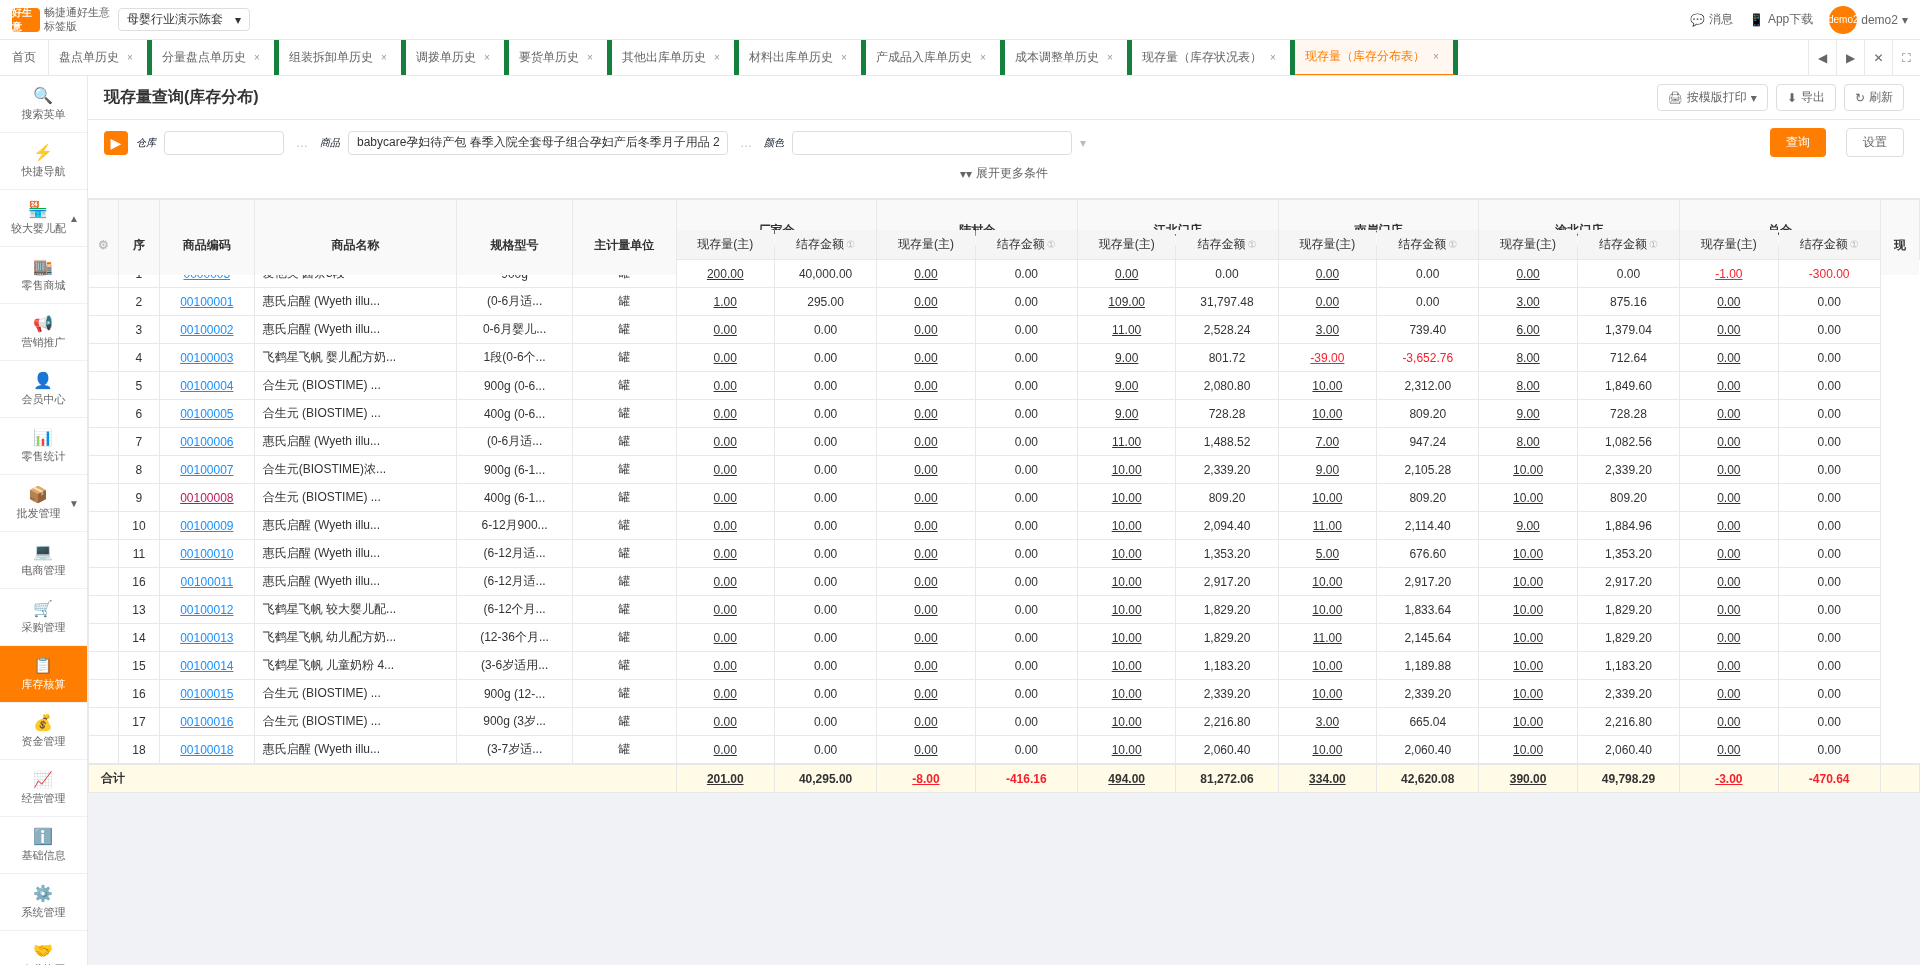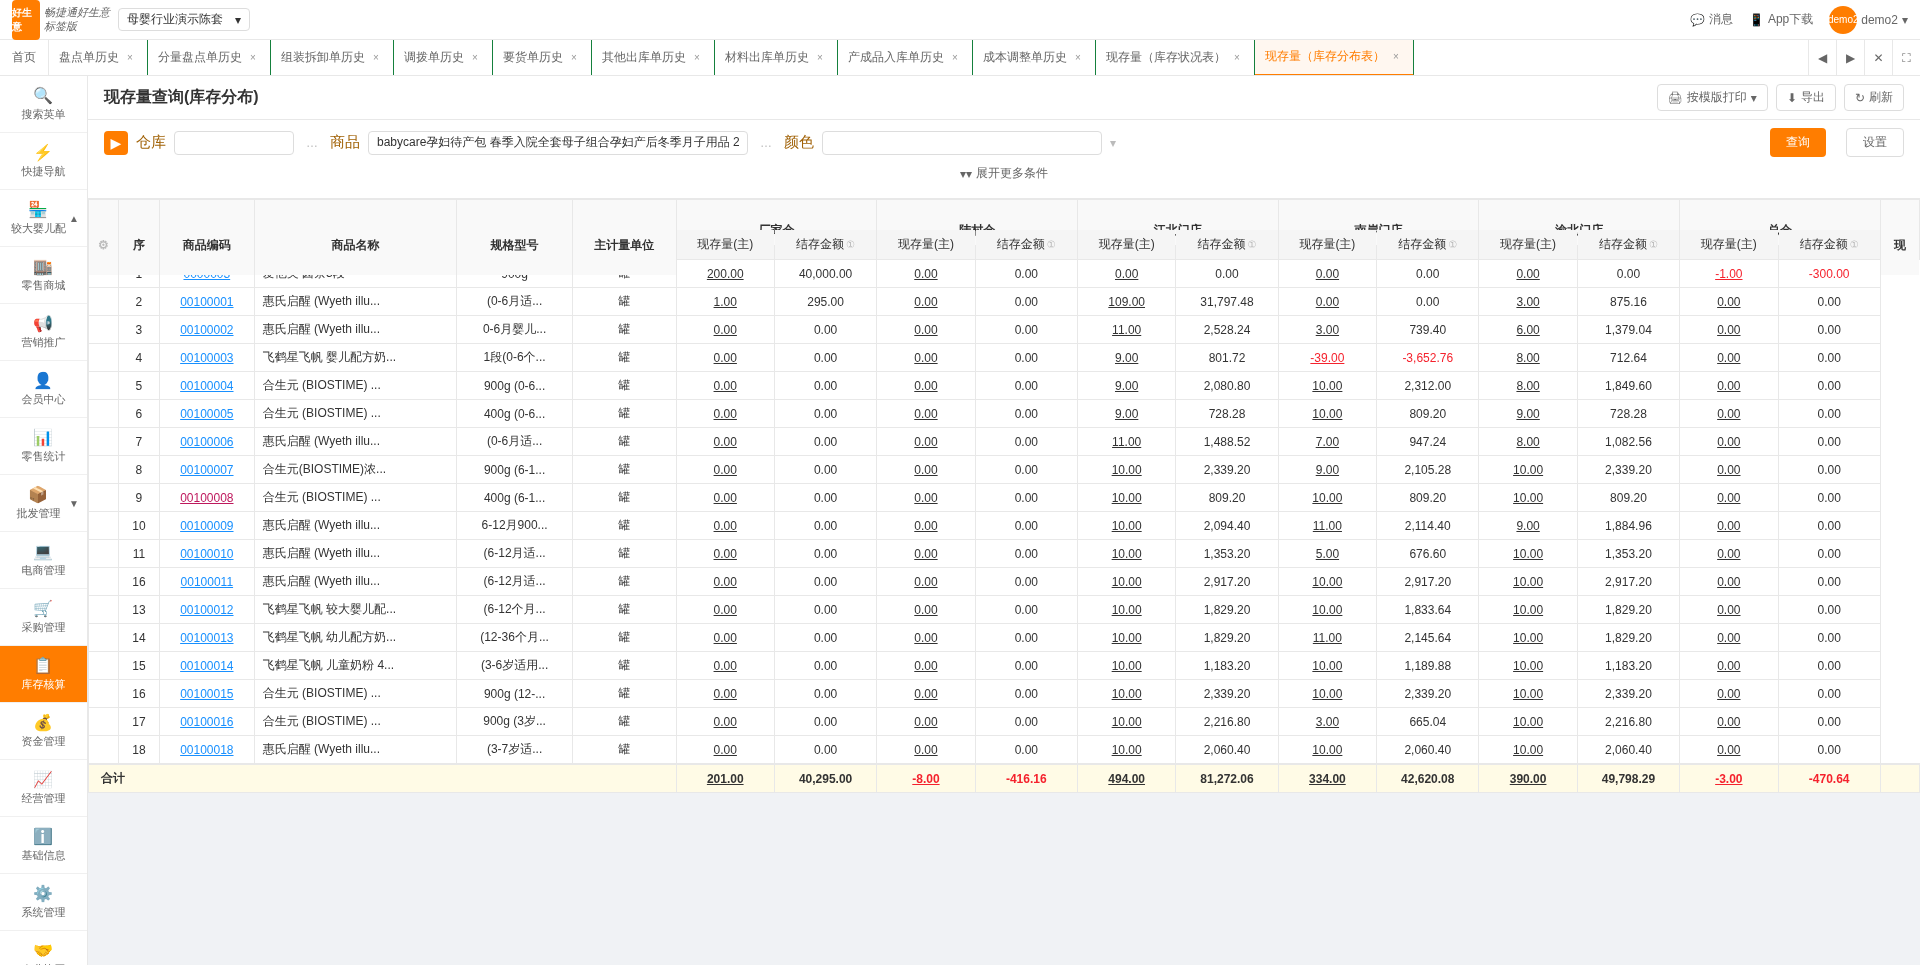--- a/index.html
+++ b/index.html
@@ -2,30 +2,30 @@
 <html><head>
   <meta charset="utf-8">
   <style>
     * { box-sizing: border-box; margin: 0; padding: 0; }
     body { font-family: 'Microsoft YaHei', Arial, sans-serif; font-size: 12px; background: #f0f2f5; color: #333; overflow: hidden; }
 
     
     .top-bar { height: 40px; background: #fff; display: flex; align-items: center; justify-content: space-between; padding: 0 12px; border-bottom: 1px solid #e8e8e8; }
     .top-bar-left { display: flex; align-items: center; gap: 8px; }
     .logo-area { display: flex; align-items: center; gap: 4px; }
-    .logo-icon { width: 28px; height: 40px; background: #ff7d00; border-radius: 4px; display: flex; align-items: center; justify-content: center; color: white; font-size: 10px; font-weight: bold; }
-    .logo-text { font-size: 11px; color: #666; line-height: 1.2; font-style: italic; }
+    .logo-icon { width: 28px; height: 24px; background: #ff7d00; border-radius: 4px; display: flex; align-items: center; justify-content: center; color: white; font-size: 10px; font-weight: bold; }
+    .logo-text { font-size: 11px; color: #666; line-height: 1.2; }
     .industry-selector { display: flex; align-items: center; gap: 12px; padding: 2px 8px; border: 1px solid #ddd; border-radius: 4px; cursor: pointer; font-size: 12px; color: #333; }
     .top-bar-right { display: flex; align-items: center; gap: 16px; }
     .top-bar-right-item { display: flex; align-items: center; gap: 4px; cursor: pointer; color: #666; font-size: 12px; }
     .avatar { width: 28px; height: 28px; border-radius: 50%; background: #ff7d00; display: flex; align-items: center; justify-content: center; color: white; font-size: 12px; }
 
     
     .tab-bar { height: 36px; background: #fff; display: flex; align-items: center; border-bottom: 1px solid #e8e8e8; overflow: hidden; position: relative; }
-    .tab-item { display: flex; align-items: center; gap: 4px; padding: 0 10px; height: 36px; border-right: 1px solid #15803d; cursor: pointer; white-space: nowrap; font-size: 12px; color: #666; flex-shrink: 0; }
+    .tab-item { display: flex; align-items: center; gap: 4px; padding: 0 10px; height: 36px; border-right: 5px solid #15803d; cursor: pointer; white-space: nowrap; font-size: 12px; color: #666; flex-shrink: 0; }
     .tab-item.active { background: #fff7f0; color: #ff7d00; border-bottom: 2px solid #ff7d00; }
     .tab-item .close-btn { width: 14px; height: 14px; border-radius: 50%; display: flex; align-items: center; justify-content: center; color: #999; font-size: 10px; cursor: pointer; }
     .tab-home { padding: 0 12px; height: 36px; display: flex; align-items: center; color: #666; font-size: 12px; border-right: 1px solid #e8e8e8; cursor: pointer; }
     .tab-nav-btns { display: flex; align-items: center; margin-left: auto; }
     .tab-nav-btn { width: 28px; height: 36px; display: flex; align-items: center; justify-content: center; cursor: pointer; border-left: 1px solid #e8e8e8; color: #666; }
 
     
     .layout { display: flex; height: calc(100vh - 76px); }
 
     
@@ -41,21 +41,21 @@
     .page-header { background: #fff; padding: 8px 16px; border-bottom: 1px solid #e8e8e8; display: flex; align-items: center; justify-content: space-between; }
     .page-title { font-size: 16px; font-weight: bold; color: #333; }
     .page-actions { display: flex; align-items: center; gap: 8px; }
     .btn-print { display: flex; align-items: center; gap: 4px; padding: 4px 10px; border: 1px solid #ddd; border-radius: 4px; cursor: pointer; color: #666; font-size: 12px; background: #fff; }
     .btn-export { display: flex; align-items: center; gap: 4px; padding: 4px 10px; border: 1px solid #ddd; border-radius: 4px; cursor: pointer; color: #666; font-size: 12px; background: #fff; }
     .btn-refresh { display: flex; align-items: center; gap: 4px; padding: 4px 10px; border: 1px solid #ddd; border-radius: 4px; cursor: pointer; color: #666; font-size: 12px; background: #fff; }
 
     
     .filter-area { background: #fff; padding: 8px 16px; border-bottom: 1px solid #e8e8e8; }
     .filter-row { display: flex; align-items: center; gap: 8px; margin-bottom: 6px; }
-    .filter-label { color: #a16207; font-size: 15px; white-space: nowrap; }
+    .filter-label { color: #0f172a; font-size: 10px; white-space: nowrap; font-style: italic; }
     .filter-input { border: 1px solid #ddd; border-radius: 4px; padding: 4px 8px; font-size: 12px; color: #333; background: #fff; outline: none; }
     .filter-input-long { width: 400px; }
     .filter-input-medium { width: 120px; }
     .filter-input-color { width: 280px; }
     .expand-btn { display: flex; align-items: center; gap: 4px; color: #666; font-size: 12px; cursor: pointer; padding: 2px 8px; }
     .btn-query { background: #ff7d00; color: #fff; border: none; border-radius: 4px; padding: 5px 16px; cursor: pointer; font-size: 12px; }
     .btn-settings { background: #fff; color: #666; border: 1px solid #ddd; border-radius: 4px; padding: 5px 16px; cursor: pointer; font-size: 12px; }
     .orange-arrow { width: 24px; height: 24px; background: #ff7d00; border-radius: 4px; display: flex; align-items: center; justify-content: center; color: white; cursor: pointer; font-size: 14px; }
     .ellipsis-btn { color: #bbb; cursor: pointer; padding: 0 4px; }
 

